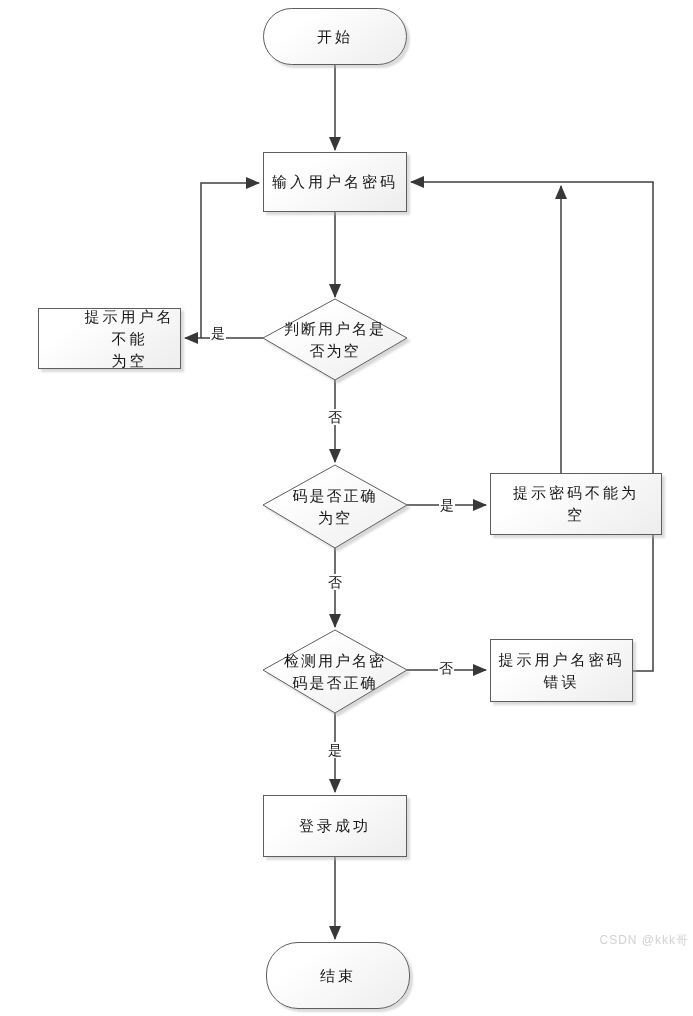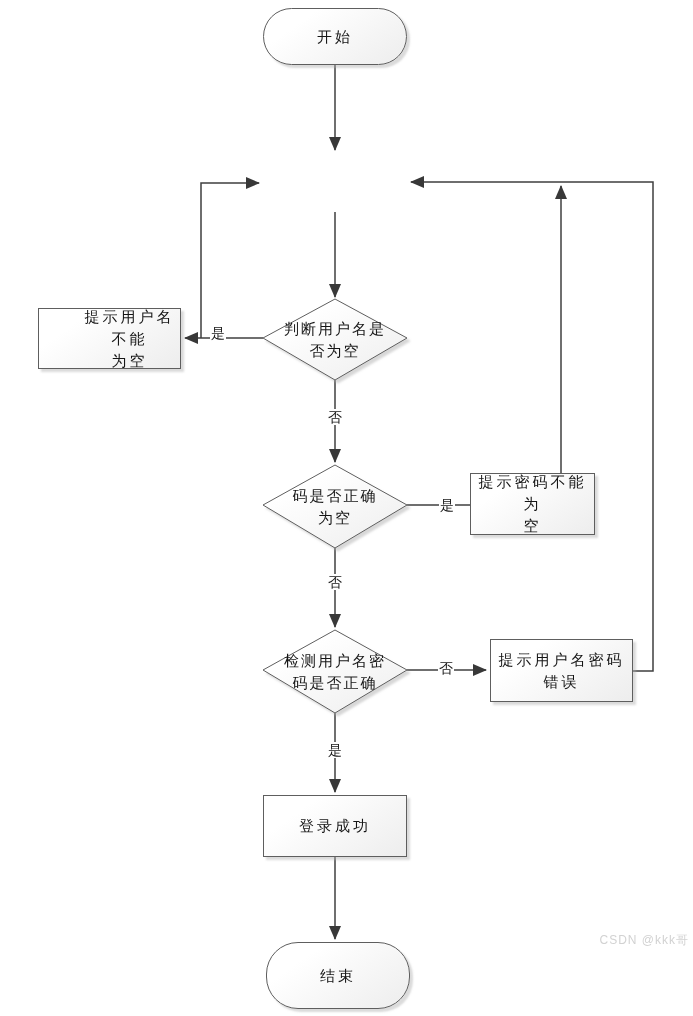--- a/index.html
+++ b/index.html
@@ -87,37 +87,40 @@
       <polygon points="335,299 407,338 335,380 263,338"></polygon>
       <polygon points="335,465 407,505 335,548 263,505"></polygon>
       <polygon points="335,630 407,670 335,713 263,670"></polygon>
     </g>
   </svg>
 
   <div class="node terminator" style="left:263px;top:8px;width:144px;height:57px;">
     <span class="node-label">开始</span>
   </div>
 
+  <div class="node" style="left:263px;top:152px;width:144px;height:60px;">
+    <span class="node-label">输入用户名密码</span>
+  </div>
 
   <div class="diamond-label" style="left:263px;top:299px;width:144px;height:81px;font-family:Liberation Serif, serif;">
     <span class="node-label">判断用户名是
 否为空</span>
   </div>
 
   <div class="node" style="left:38px;top:308px;width:143px;height:61px;padding-left:40px;">
     <span class="node-label">提示用户名不能
 为空</span>
   </div>
 
   <div class="diamond-label" style="left:263px;top:465px;width:144px;height:83px;">
     <span class="node-label">码是否正确
 为空</span>
   </div>
 
-  <div class="node" style="left:470px;top:473px;width:125px;height:62px;">
+  <div class="node" style="left:490px;top:473px;width:172px;height:62px;">
     <span class="node-label">提示密码不能为
 空</span>
   </div>
 
   <div class="diamond-label" style="left:263px;top:630px;width:144px;height:83px;">
     <span class="node-label">检测用户名密
 码是否正确</span>
   </div>
 
   <div class="node" style="left:263px;top:795px;width:144px;height:62px;">

